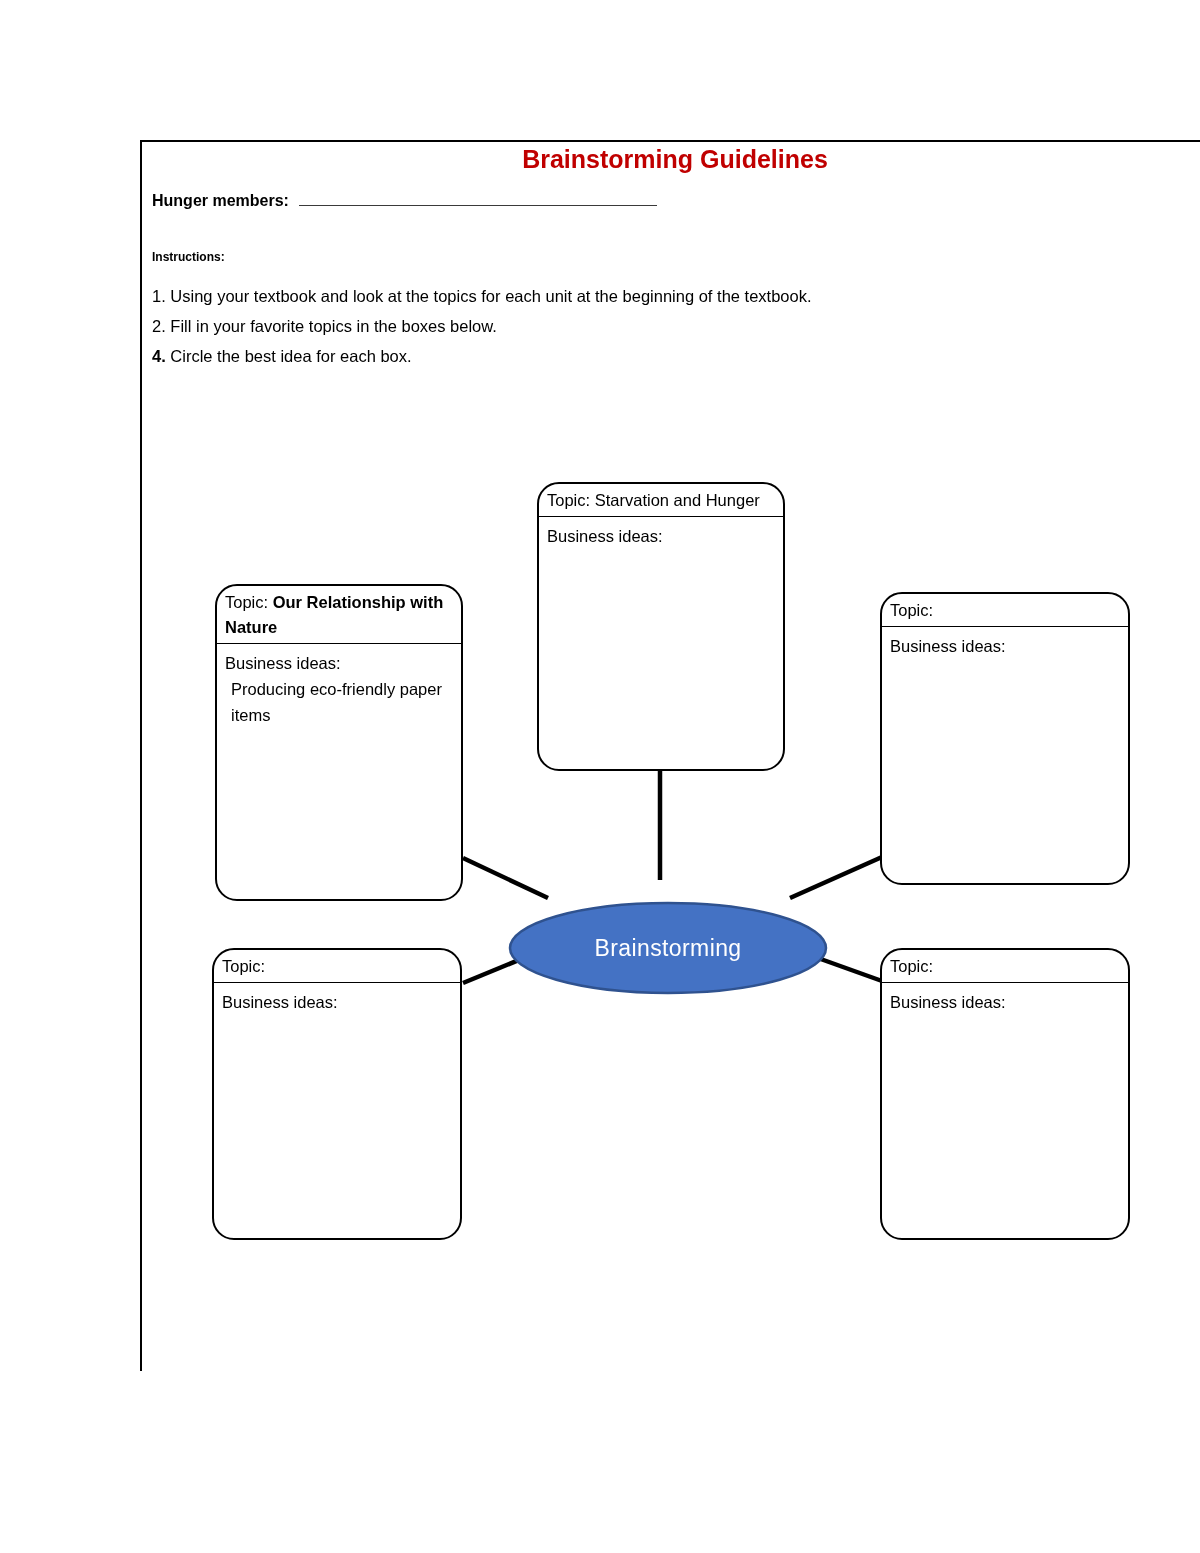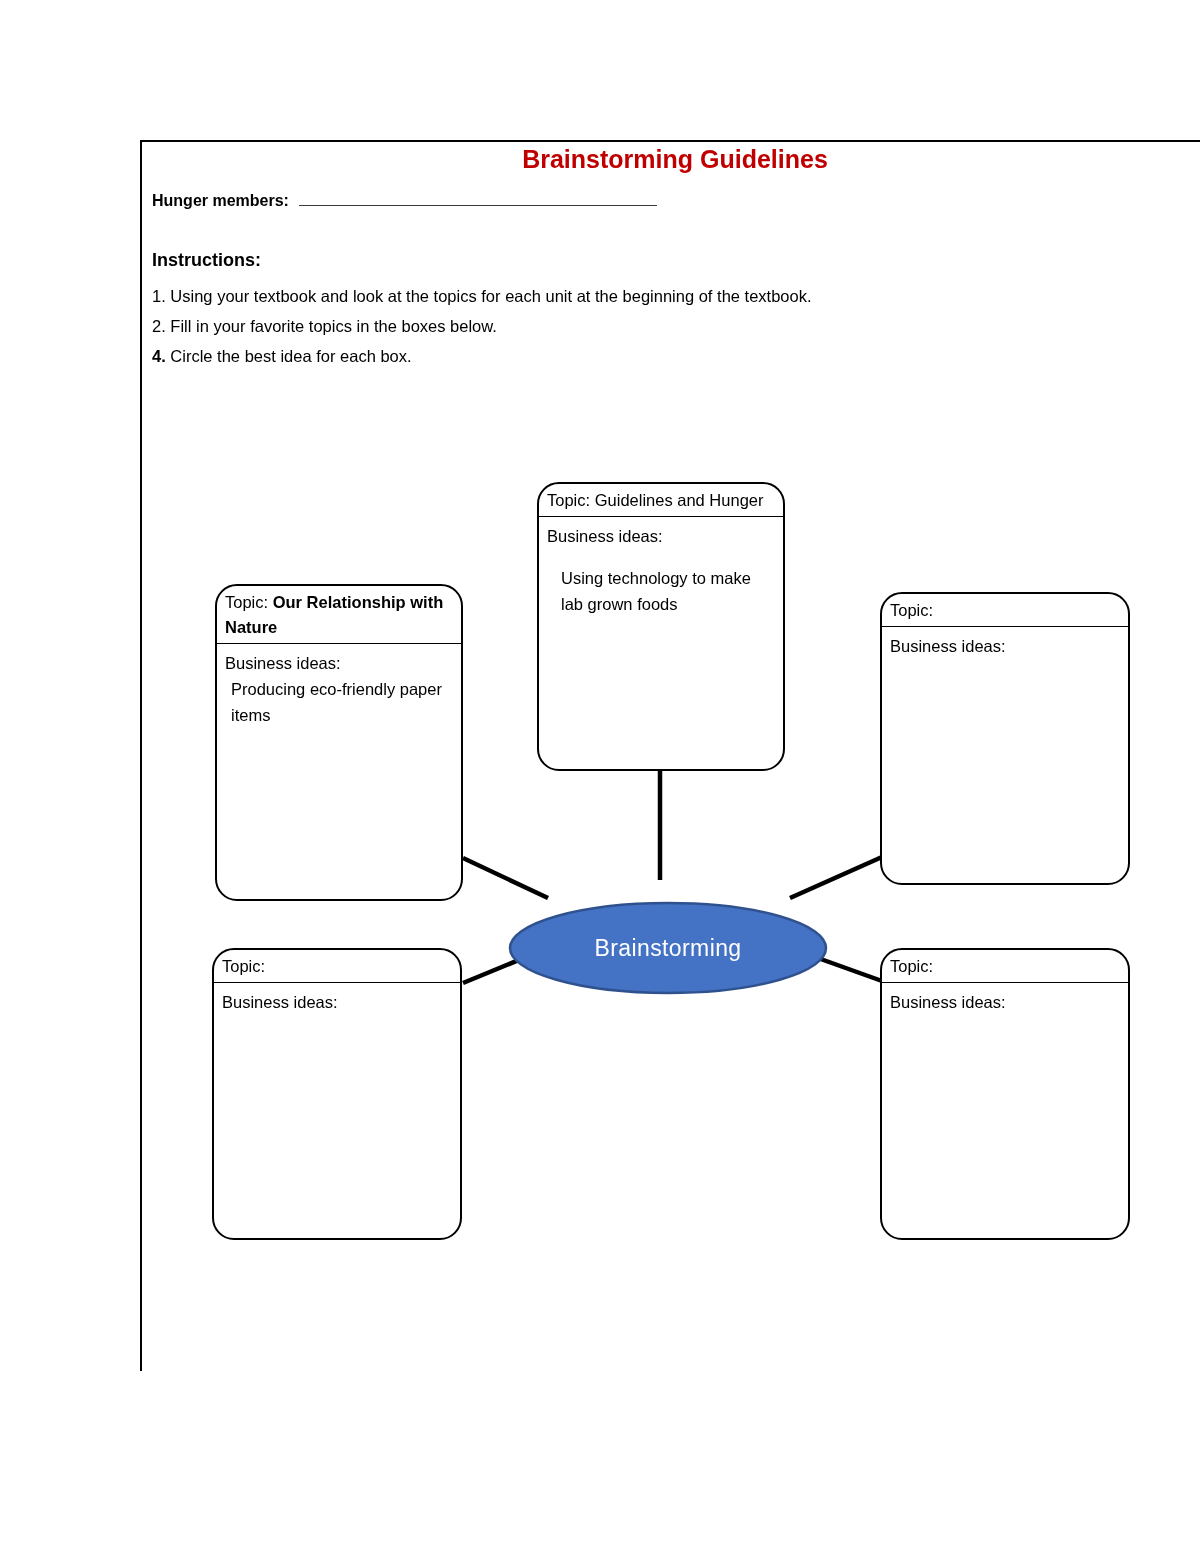--- a/index.html
+++ b/index.html
@@ -59,21 +59,21 @@
     margin-left: 10px;
     margin-bottom: 4px;
     border-bottom: 1.6px solid #3a3a3a;
   }
 
   
   #instructions-heading {
     position: absolute;
     left: 152px;
     top: 250px;
-    font-size: 18px;
+    font-size: 12px;
     font-weight: bold;
   }
   #instructions-list {
     position: absolute;
     left: 152px;
     top: 281px;
     width: 880px;
   }
   .instr-item {
     font-size: 16.5px;
@@ -194,25 +194,24 @@
         <line x1="790" y1="898" x2="882" y2="857"></line>
         <line x1="463" y1="983" x2="548" y2="948"></line>
         <line x1="790" y1="948" x2="882" y2="981"></line>
       </g>
     </svg>
   </div>
 
   <div class="node" id="node-top">
     <div class="node-topic">
       <span class="t-label">Topic:</span>
-      <span class="t-value">Guidelines and Hunger</span>
-    </div>
-    <div class="node-body">
-      <div>Business ideas:</div>
-      <div class="node-idea">Using technology to make lab grown foods</div>
+      <span class="t-value">Starvation and Hunger</span>
+    </div>
+    <div class="node-body">
+      <div>Business ideas:</div>
     </div>
   </div>
 
   <div class="node" id="node-left">
     <div class="node-topic bold-value">
       <span class="t-label">Topic:</span>
       <span class="t-value">Our Relationship with Nature</span>
     </div>
     <div class="node-body">
       <div>Business ideas:</div>

